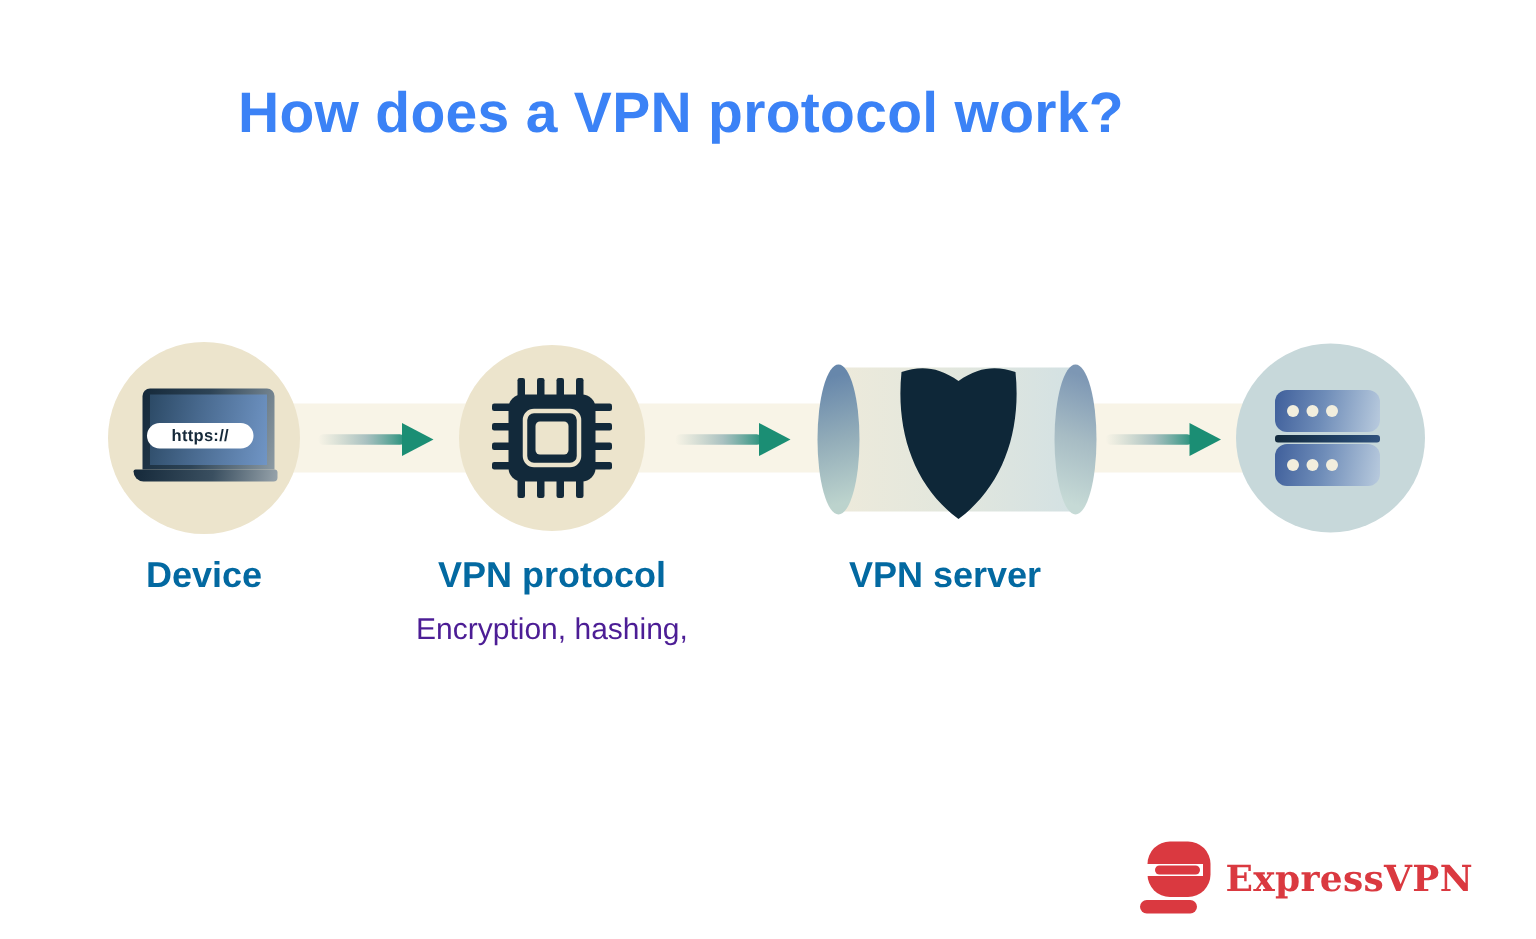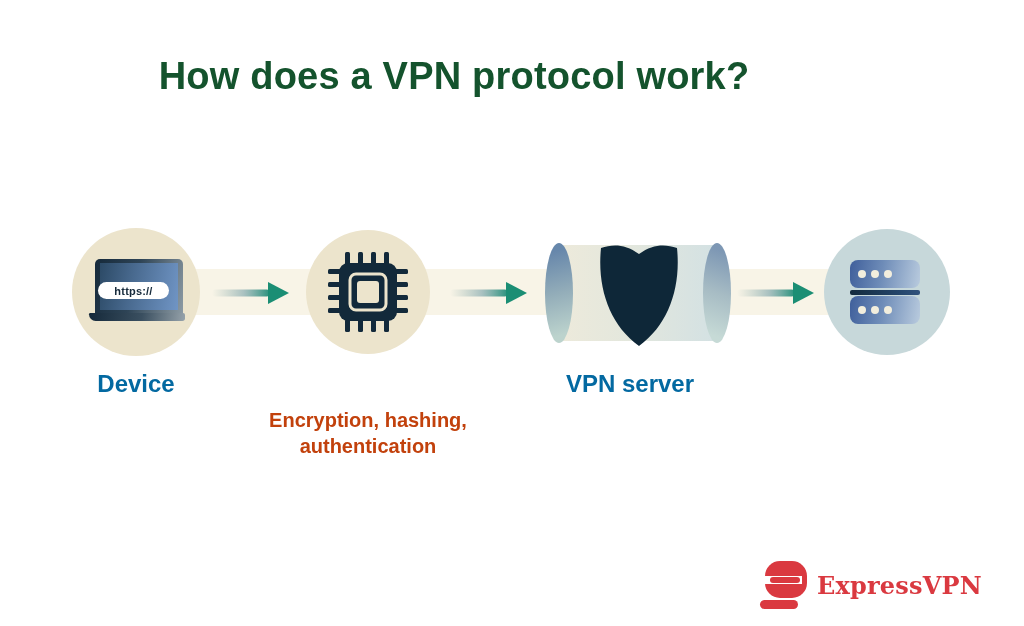--- a/index.html
+++ b/index.html
@@ -7,21 +7,21 @@
     width:1024px; height:626px;
     background:#ffffff;
     font-family:"Liberation Sans", sans-serif;
     position:relative; overflow:hidden;
   }
   .canvas { position:absolute; inset:0; width:1024px; height:626px; }
 
   .page-title {
     position:absolute; left:0; top:55px; width:908px;
     text-align:center; font-size:38px; font-weight:600;
-    color:#14532d; letter-spacing:0.2px;
+    color:#3b82f6; letter-spacing:0.2px;
   }
 
   
   .beam {
     position:absolute; left:134px; top:269px; width:752px; height:46px;
     background:#f8f4e7; border-radius:4px; z-index:0;
   }
 
   .circle { position:absolute; border-radius:50%; z-index:1;text-align:center; }
   .circle.device  { left:72px;  top:228px; width:128px; height:128px; background:#ece4cc; }
@@ -87,21 +87,21 @@
   .stage-label {
     position:absolute; top:370px; width:200px; text-align:center;
     font-size:24px; font-weight:600; color:#0369a1; z-index:2;
   }
   .stage-label.l1 { left:36px; }
   .stage-label.l2 { left:268px; }
   .stage-label.l3 { left:530px; }
   .stage-label.l4 { left:787px; }
   .stage-sublabel {
     position:absolute; left:228px; top:407px; width:280px; text-align:center;
-    font-size:20px; font-weight:700; color:#c2410c; line-height:26px; z-index:2;
+    font-size:20px; font-weight:400; color:#4c1d95; line-height:26px; z-index:2;
   }
 
   .brand { position:absolute; left:756px; top:560px; display:flex; align-items:center; gap:9px; }
   .brand-word {
     font-family:"DejaVu Serif","Liberation Serif",serif;
     font-size:24px; font-weight:600; color:#da3940; letter-spacing:0.2px;text-align:center;
   }
 </style>
 </head>
 <body>
@@ -207,25 +207,25 @@
         <div class="srv-dots">
             <span></span>
             <span></span>
             <span></span>
           </div>
       </div>
     </div>
   </div>
 
   <div class="stage-label l1">Device</div>
+  <div class="stage-label l2">VPN protocol</div>
   <div class="stage-label l3">VPN server</div>
 
   <div class="stage-sublabel">
     <div>Encryption, hashing,</div>
-    <div>authentication</div>
   </div>
 
   <div class="brand">
     <svg width="52" height="50" viewBox="0 0 52 50">
       <rect x="9" y="1" width="42" height="37" rx="15" fill="#da3940"></rect>
       <rect x="0" y="16" width="46" height="8" fill="#ffffff"></rect>
       <rect x="14" y="17" width="30" height="6" rx="3" fill="#da3940"></rect>
       <rect x="4" y="40" width="38" height="9" rx="4.5" fill="#da3940"></rect>
     </svg>
     <span class="brand-word">ExpressVPN</span>

